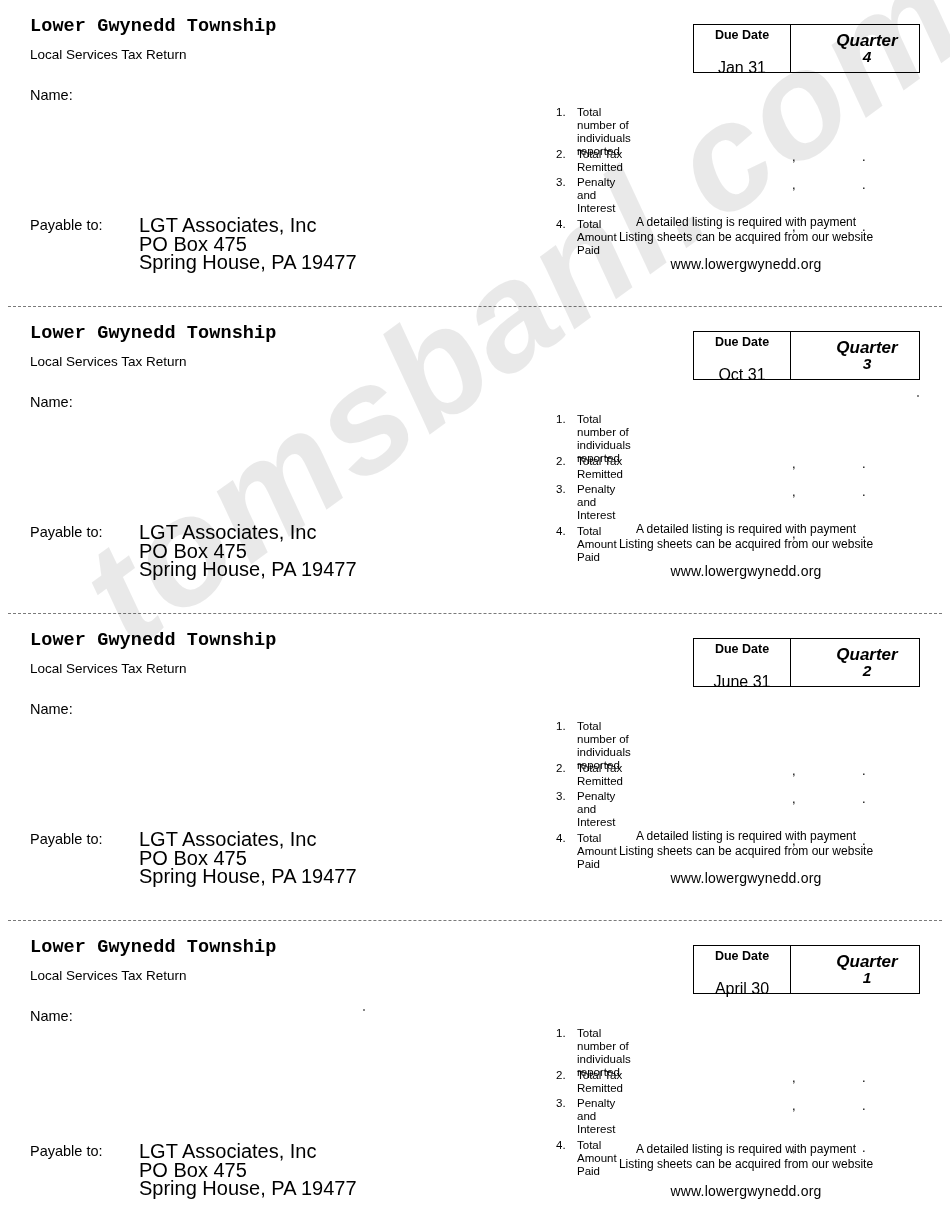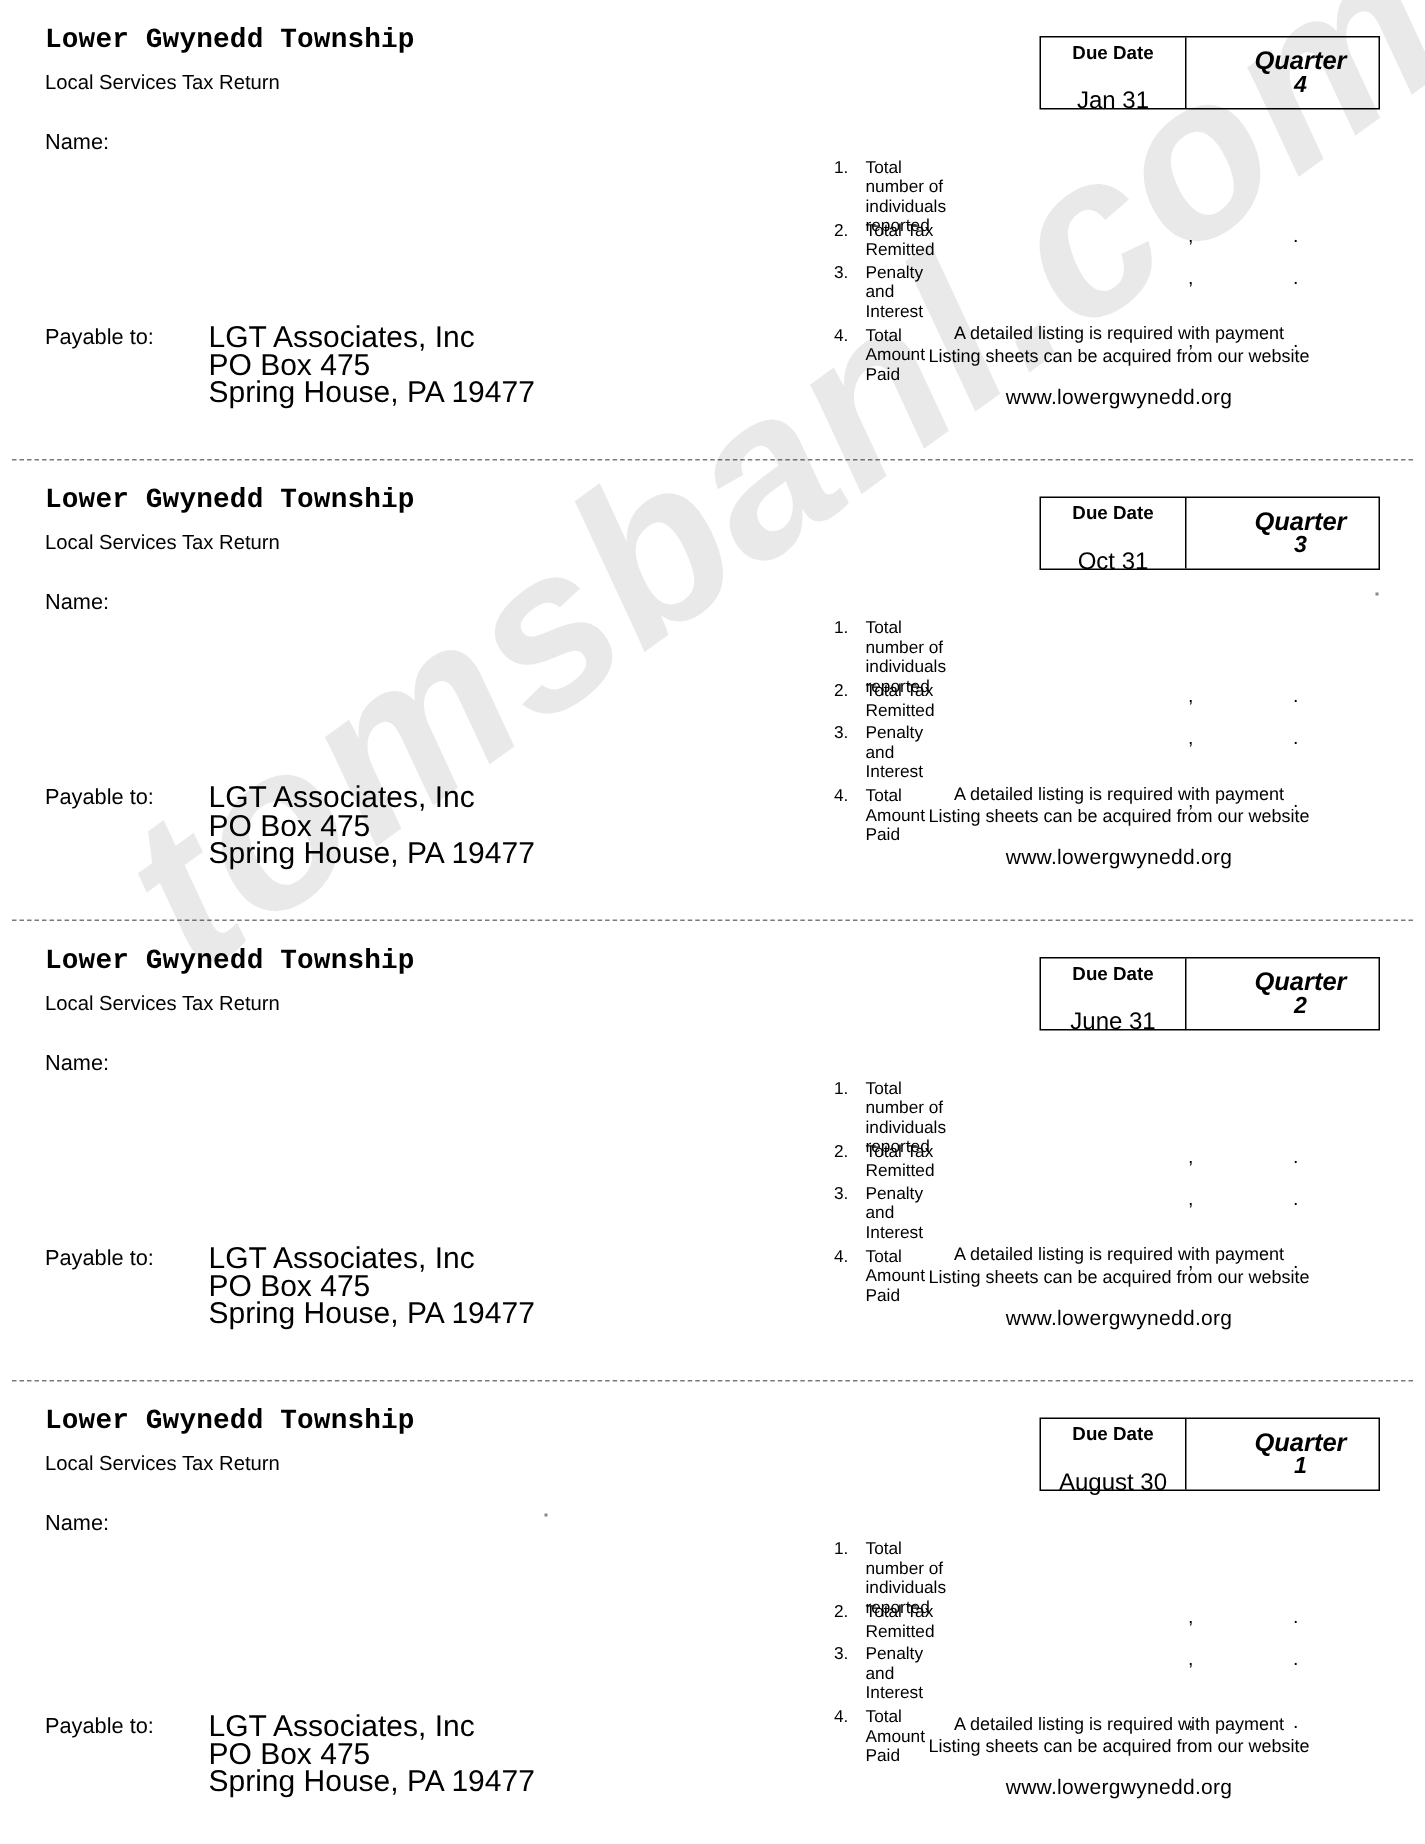--- a/index.html
+++ b/index.html
@@ -399,21 +399,21 @@
     <div class="stub-divider"></div>
   </div>
 
   <div class="stub">
     <div class="title">Lower Gwynedd Township</div>
     <div class="subtitle">Local Services Tax Return</div>
 
     <div class="duebox">
       <div class="left">
         <div class="dd-label">Due Date</div>
-        <div class="dd-value">August 30</div>
+        <div class="dd-value">April 30</div>
       </div>
       <div class="right">
         <div class="q-label">Quarter</div>
         <div class="q-num">1</div>
       </div>
     </div>
 
     <div class="name-label">Name:</div>
 
     <div class="payable-label" style="top:222px">Payable to:</div>

